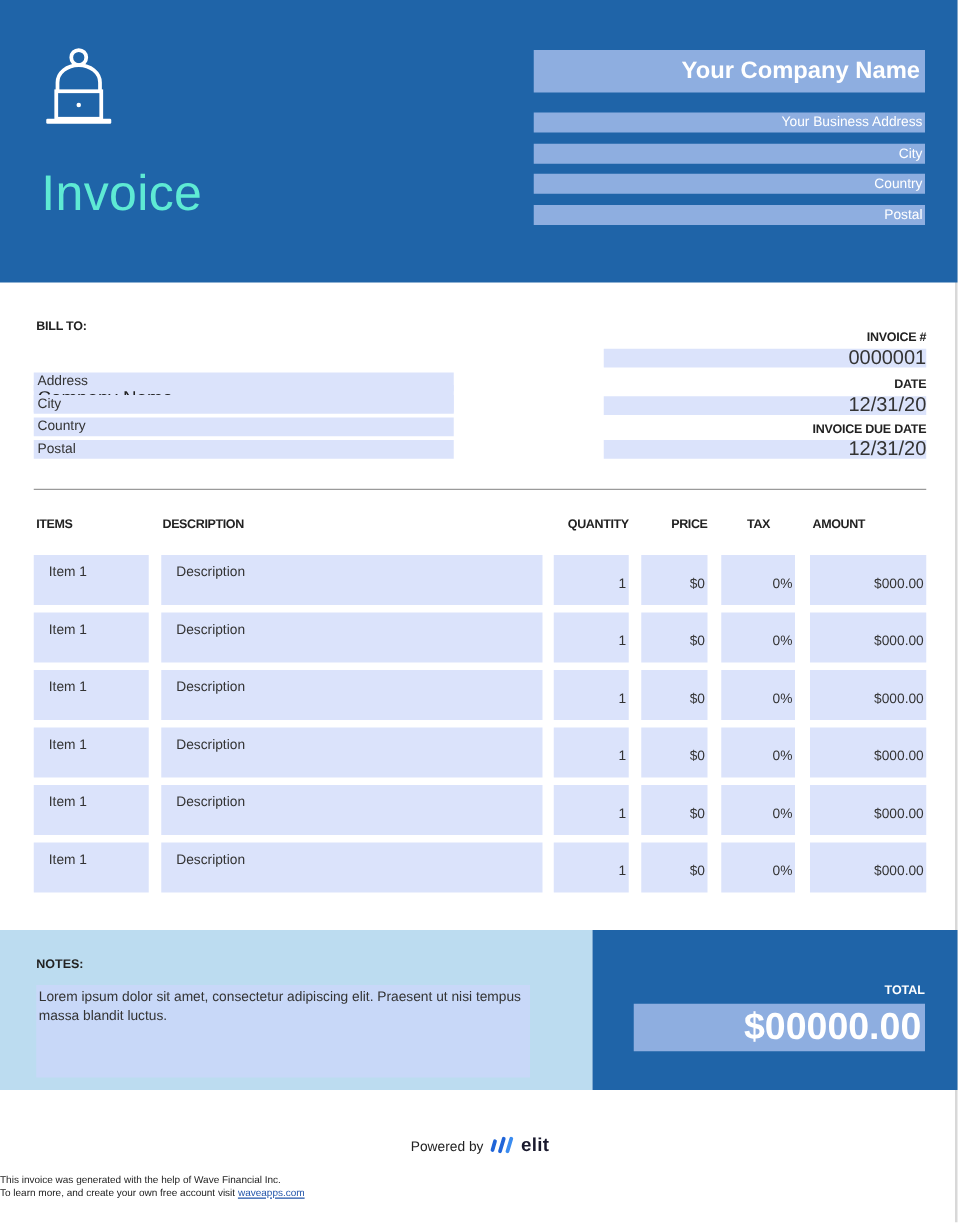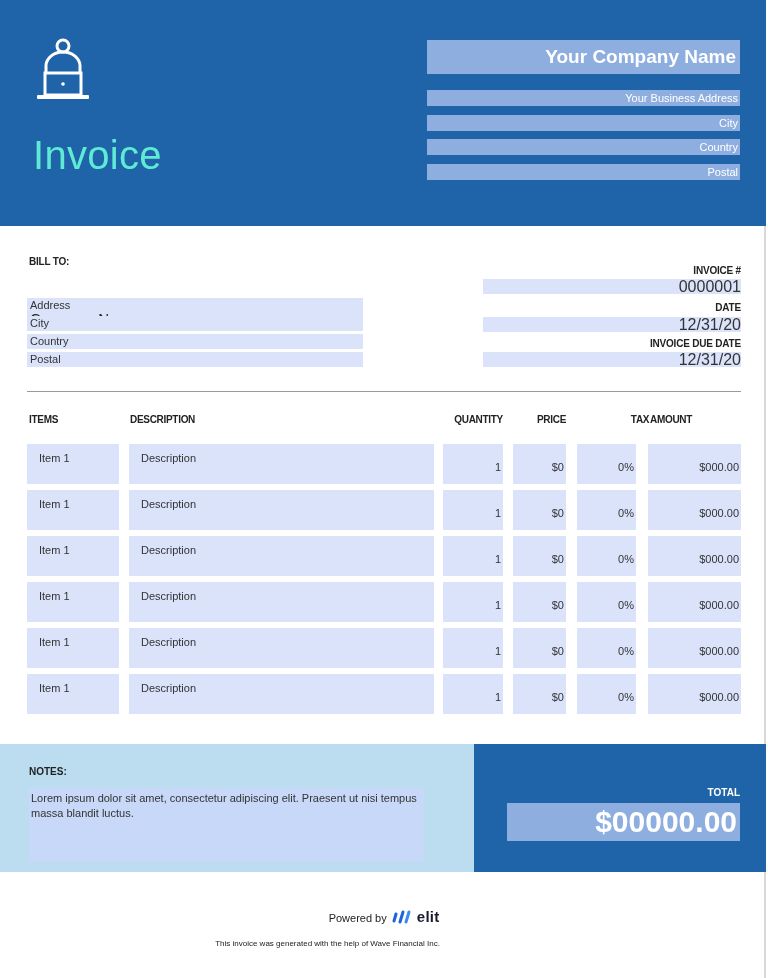--- a/index.html
+++ b/index.html
@@ -34,21 +34,21 @@
   .notes-label { position: absolute; left: 29px; top: 766px; font-size: 10px; font-weight: bold; color: #222; }
   .notes-box { position: absolute; left: 29px; top: 788px; width: 395px; height: 74px; background: #c8d8f8; font-size: 11px; color: #333; line-height: 15px; padding: 3px 2px; }
   .total-band { position: absolute; left: 474px; top: 744px; width: 292px; height: 128px; background: #1f64a8; }
   .total-label { position: absolute; left: 700px; top: 787px; width: 40px; text-align: right; font-size: 10px; font-weight: bold; color: #fff; }
   .total-box { position: absolute; left: 507px; top: 803px; width: 233px; height: 38px; background: #8eaee0; color: #fff; font-size: 30px; font-weight: bold; text-align: right; line-height: 38px; padding-right: 3px; }
 
   
   .powered { position: absolute; left: 0; top: 908px; width: 768px; text-align: center; font-size: 11px; color: #222; }
   .powered .wave-logo { display: inline-block; vertical-align: -2px; margin: 0 2px; }
   .powered .wave-word { font-weight: bold; font-size: 15px; color: #1a1a2e; letter-spacing: 0.2px; }
-  .footnote { position: absolute; left: 0; width: 655px; text-align: center; font-size: 8px; color: #222; }
+  .footnote { position: absolute; left: 0; width: 655px; text-align: left; font-size: 8px; color: #222; }
   .footnote a { color: #2255aa; text-decoration: underline; }
 </style>
 </head>
 <body>
 
 <div class="page">
 
   <div class="header">
     <svg class="logo-icon" viewBox="0 0 54 66">
       <circle cx="27" cy="8" r="6" fill="none" stroke="#fff" stroke-width="3"></circle>
@@ -79,21 +79,21 @@
   <div class="meta-field" style="left:483px; top:317px; width:258px; height:15px; line-height:15px;">12/31/20</div>
   <div class="label-sm" style="left:560px; top:338px; width:181px; text-align:right;">INVOICE DUE DATE</div>
   <div class="meta-field" style="left:483px; top:352px; width:258px; height:15px; line-height:15px;">12/31/20</div>
 
   <div class="divider"></div>
 
   <div class="th" style="left:29px;">ITEMS</div>
   <div class="th" style="left:130px;">DESCRIPTION</div>
   <div class="th" style="left:440px; width:63px; text-align:right;">QUANTITY</div>
   <div class="th" style="left:512px; width:54px; text-align:right;">PRICE</div>
-  <div class="th" style="left:612px; width:56px; text-align:center;">TAX</div>
+  <div class="th" style="left:560px; width:56px; text-align:right;">TAX</div>
   <div class="th" style="left:650px; width:91px; ">AMOUNT</div>
 
   <div id="rows">
       <div>
         <div class="cell left" style="left: 27px; top: 444px; width: 92px; height: 40px;">Item 1</div>
         <div class="cell left" style="left: 129px; top: 444px; width: 305px; height: 40px;">Description</div>
         <div class="cell right" style="left: 443px; top: 444px; width: 60px; height: 40px; line-height: 46px;">1</div>
         <div class="cell right" style="left: 513px; top: 444px; width: 53px; height: 40px; line-height: 46px;">$0</div>
         <div class="cell right" style="left: 577px; top: 444px; width: 59px; height: 40px; line-height: 46px;">0%</div>
         <div class="cell right" style="left: 648px; top: 444px; width: 93px; height: 40px; line-height: 46px;">$000.00</div>
@@ -151,13 +151,17 @@
   <div class="powered">
     <span>Powered by</span>
     <svg class="wave-logo" width="20" height="14" viewBox="0 0 20 14">
       <path d="M2 11 L4 4" stroke="#1f64d8" stroke-width="3" stroke-linecap="round"></path>
       <path d="M8 12 L11 2" stroke="#1f64d8" stroke-width="3" stroke-linecap="round"></path>
       <path d="M14 12 L17 2" stroke="#3b8cf0" stroke-width="3" stroke-linecap="round"></path>
     </svg>
     <span class="wave-word">elit</span>
   </div>
   <div class="footnote" style="top:939px;">This invoice was generated with the help of Wave Financial Inc.</div>
+  <div class="footnote" style="top:950px;">
+    <span>To learn more, and create your own free account visit</span>
+    <a>waveapps.com</a>
+  </div>
 </div>
 
 </body></html>

